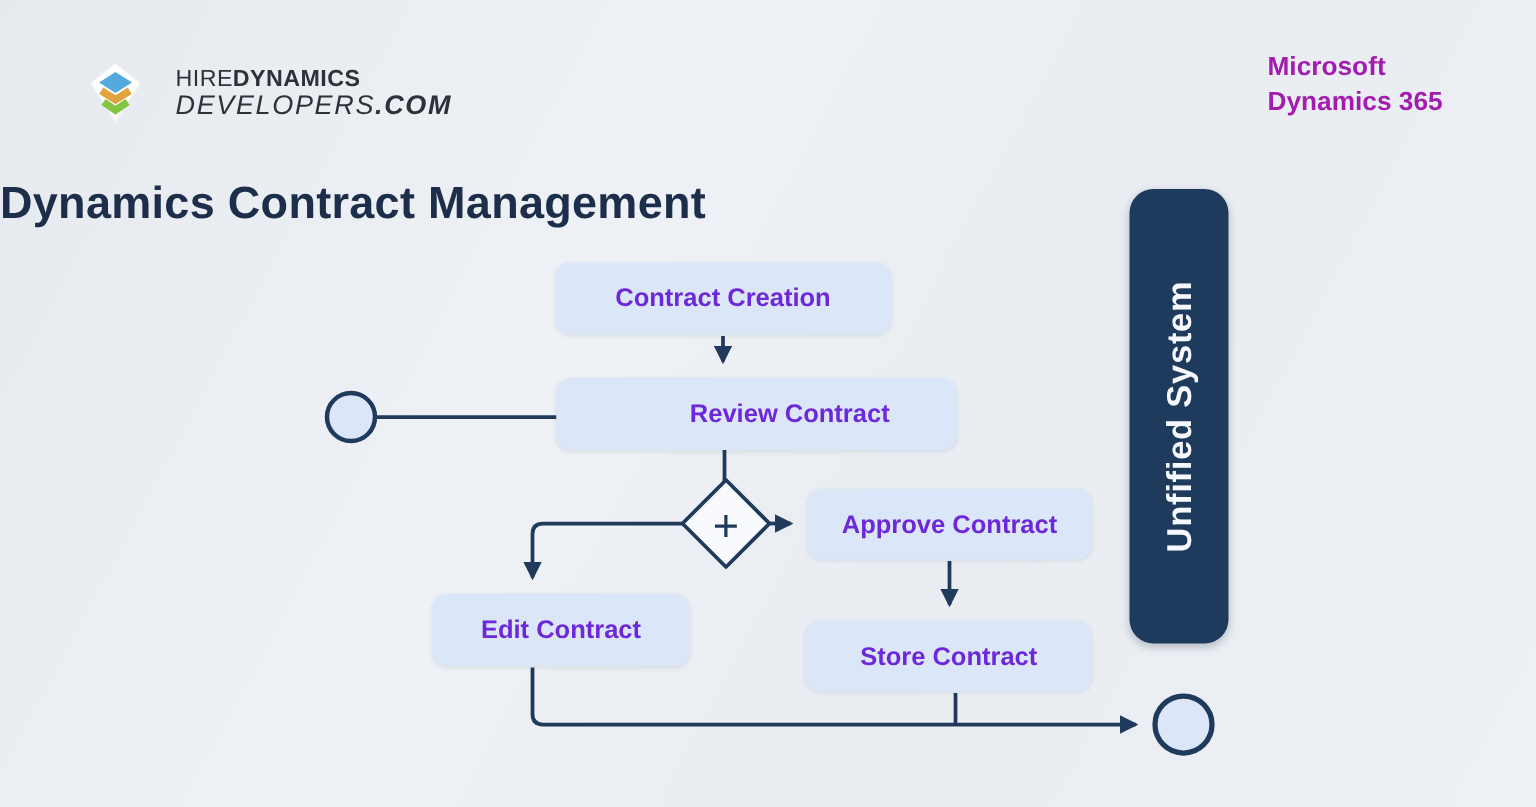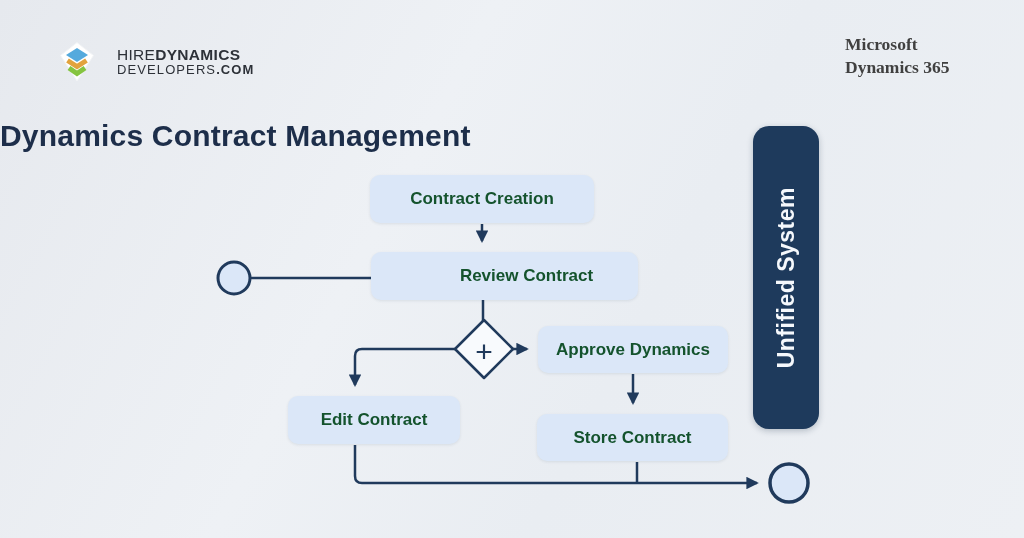--- a/index.html
+++ b/index.html
@@ -7,33 +7,33 @@
     width:1024px;height:538px;position:relative;overflow:hidden;
     font-family:"Liberation Sans",sans-serif;
     background:linear-gradient(118deg,#e6e9ee 0%,#eef1f5 38%,#e9edf2 62%,#edf0f4 100%);
   }
   .abs{position:absolute;}
 
   
   .logo{left:57px;top:40px;display:flex;align-items:center;gap:20px;}
   .logo-text{line-height:1.1;color:#2d3138;}
   .logo-line1{font-size:15.5px;letter-spacing:.3px;}
-  .logo-line2{font-size:13px;letter-spacing:1.1px;}
+  .logo-line2{font-size:18px;letter-spacing:1.1px;font-style:italic;}
   .w400{font-weight:400;} .w800{font-weight:800;}
 
-  .brand{left:845px;top:33px;font-size:17.5px;font-weight:700;color:#404040;line-height:1.3;font-family:Liberation Serif, serif;}
+  .brand{left:845px;top:33px;font-size:17.5px;font-weight:700;color:#a21caf;line-height:1.3;}
 
   
   .title{left:0;top:119px;width:900px;text-align:left;
          font-size:30px;font-weight:700;color:#1d2e4a;letter-spacing:.2px;}
 
   
   .node{position:absolute;background:#dbe7f8;border-radius:10px;
         display:flex;align-items:center;justify-content:center;
-        font-weight:700;font-size:17px;color:#14532d;
+        font-weight:700;font-size:17px;color:#6d28d9;
         box-shadow:0 1px 3px rgba(30,58,92,.10);}
   .n-creation{left:370px;top:175px;width:224px;height:48px;}
   .n-review  {left:371px;top:252px;width:223px;height:48px;padding-left:44px;}
   .n-approve {left:538px;top:326px;width:190px;height:47px;}
   .n-edit    {left:270px;top:396px;width:172px;height:48px;margin-left:18px;}
   .n-store   {left:537px;top:414px;width:191px;height:47px;}
 
   
   .side-panel{left:753px;top:126px;width:66px;height:303px;background:#1e3a5c;
               border-radius:16px;display:flex;align-items:center;justify-content:center;
@@ -98,21 +98,21 @@
 
 <div class="abs title">Dynamics Contract Management</div>
 
 <div class="node n-creation">
   <span>Contract Creation</span>
 </div>
 <div class="node n-review">
   <span>Review Contract</span>
 </div>
 <div class="node n-approve">
-  <span>Approve Dynamics</span>
+  <span>Approve Contract</span>
 </div>
 <div class="node n-edit">
   <span>Edit Contract</span>
 </div>
 <div class="node n-store">
   <span>Store Contract</span>
 </div>
 
 <div class="abs side-panel">
   <span>Unfified System</span>

